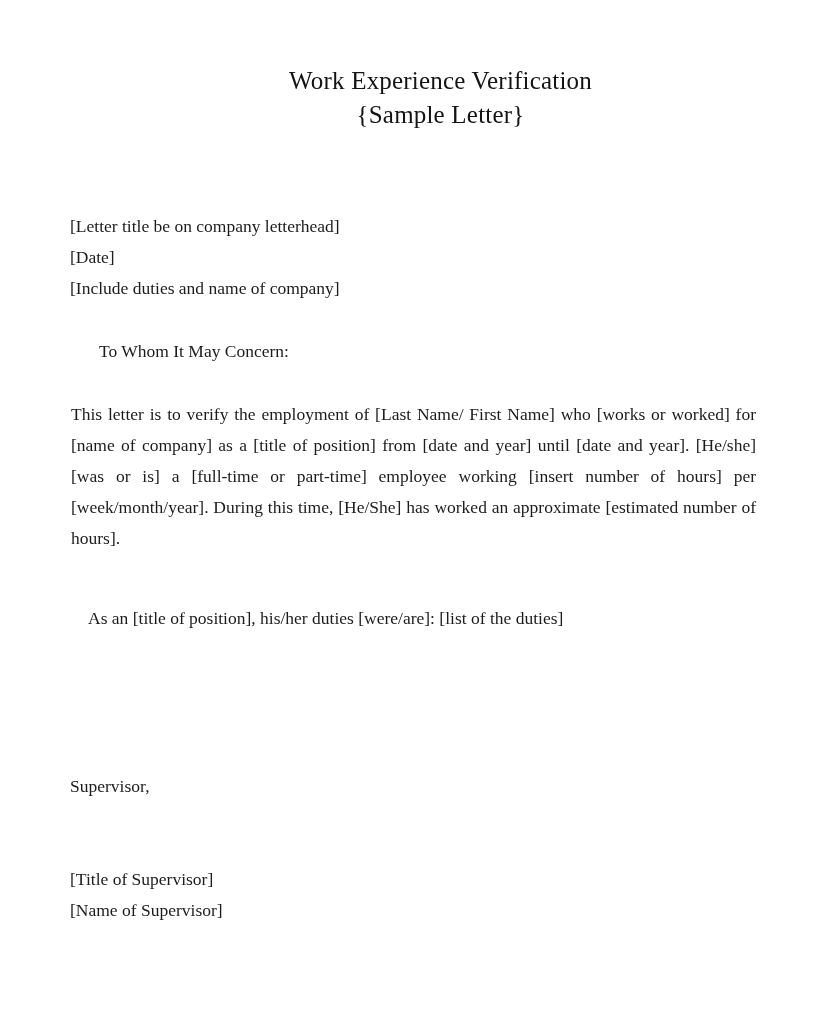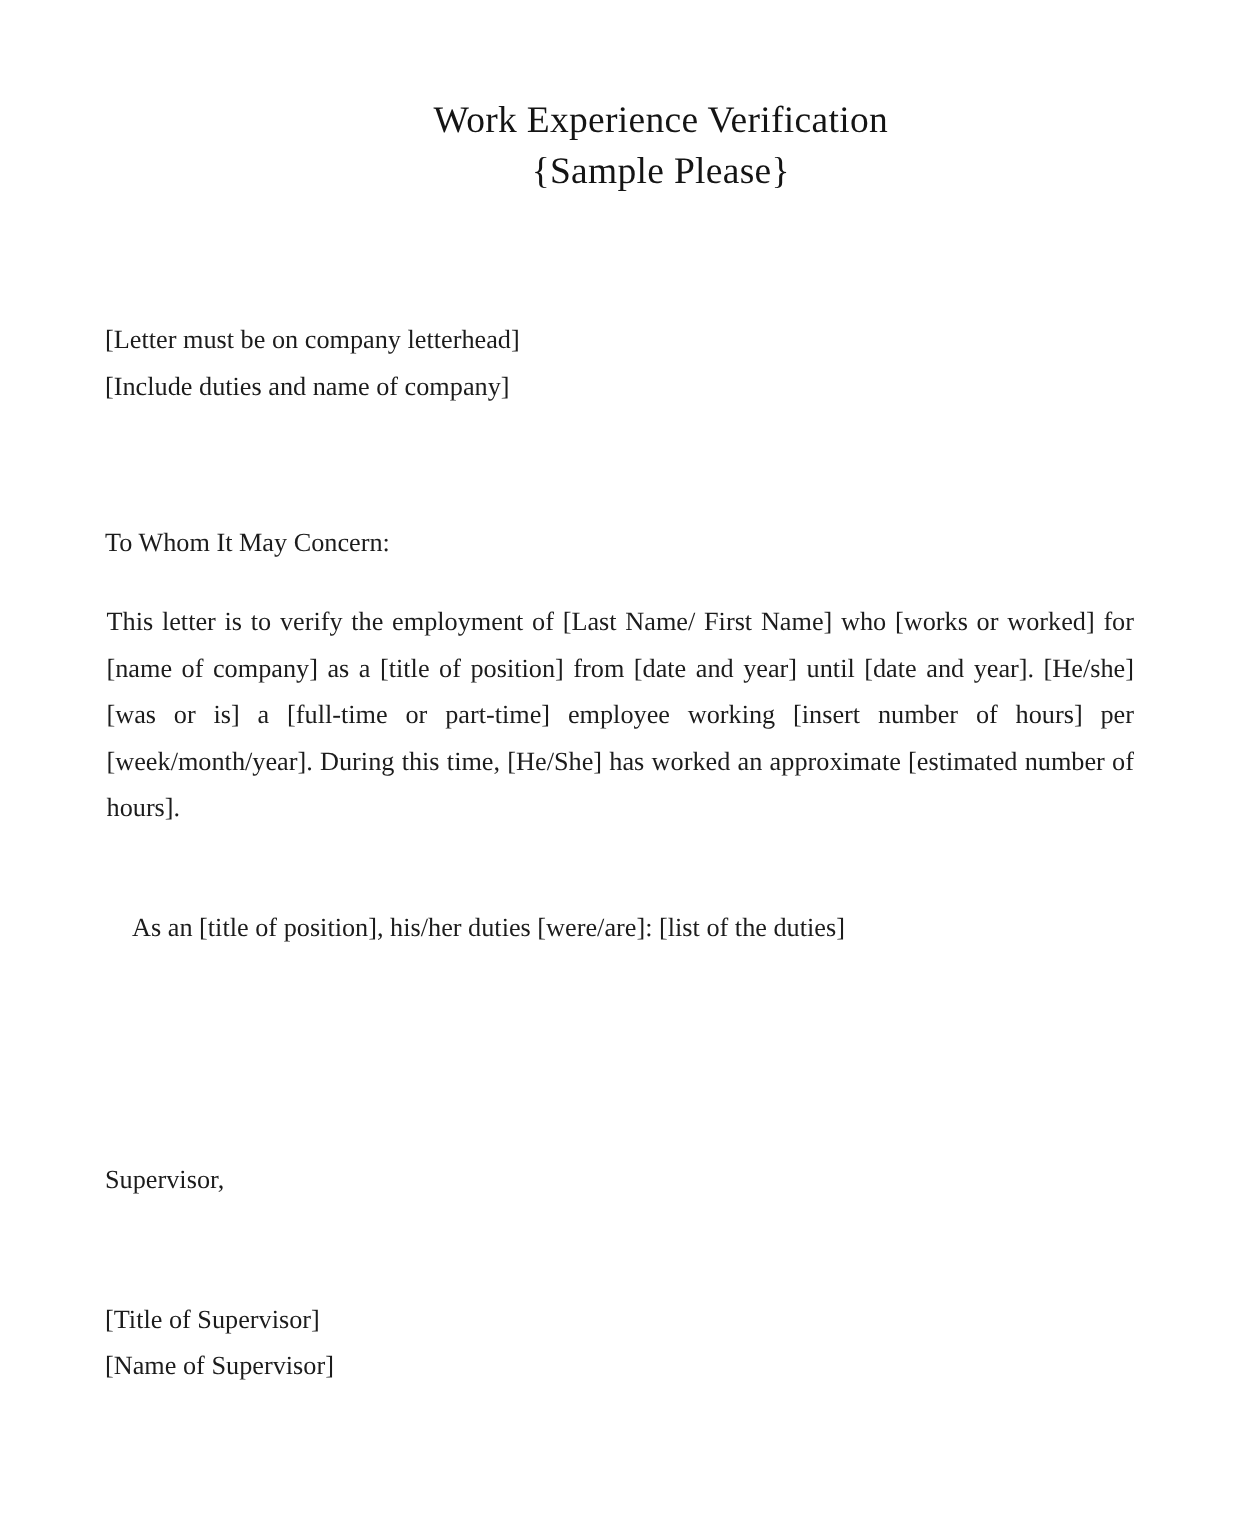--- a/index.html
+++ b/index.html
@@ -56,29 +56,30 @@
       margin: 1px;
     }
   </style>
 </head>
 <body>
 
 <div class="page">
 
   <div class="title-block">
     <div class="title-line">Work Experience Verification</div>
-    <div class="title-line">{Sample Please}</div>
+    <div class="title-line">{Sample Letter}</div>
   </div>
 
   <div class="block" style="top:211px;">
-    <span class="line">[Letter must be on company letterhead]</span>
+    <span class="line">[Letter title be on company letterhead]</span>
+    <span class="line">[Date]</span>
     <span class="line">[Include duties and name of company]</span>
   </div>
 
-  <div class="block" style="top:346px;">
+  <div class="block" style="top:336px;margin-left:29px;">
     <span class="line">To Whom It May Concern:</span>
   </div>
 
   <div class="block justified" style="top:398px;">
     <p>This letter is to verify the employment of [Last Name/ First Name] who [works or worked] for [name of company] as a [title of position] from [date and year] until [date and year]. [He/she] [was or is] a [full-time or part-time] employee working [insert number of hours] per [week/month/year]. During this time, [He/She] has worked an approximate [estimated number of hours].</p>
   </div>
 
   <div class="block" style="top:585px;">
     <p style="margin:18px;">As an [title of position], his/her duties [were/are]: [list of the duties]</p>
   </div>

